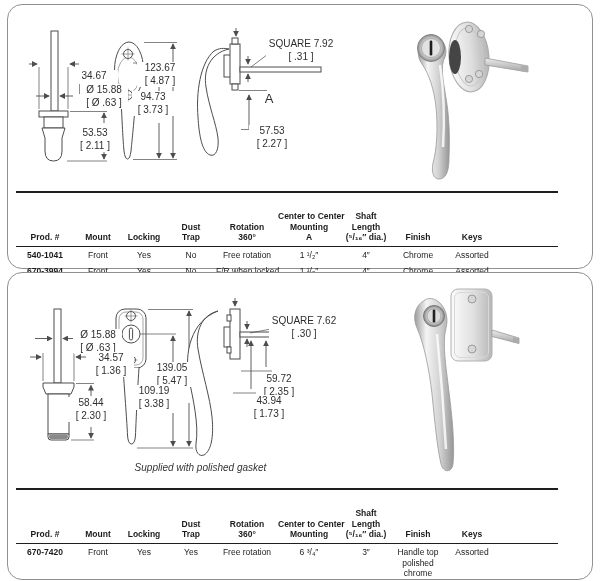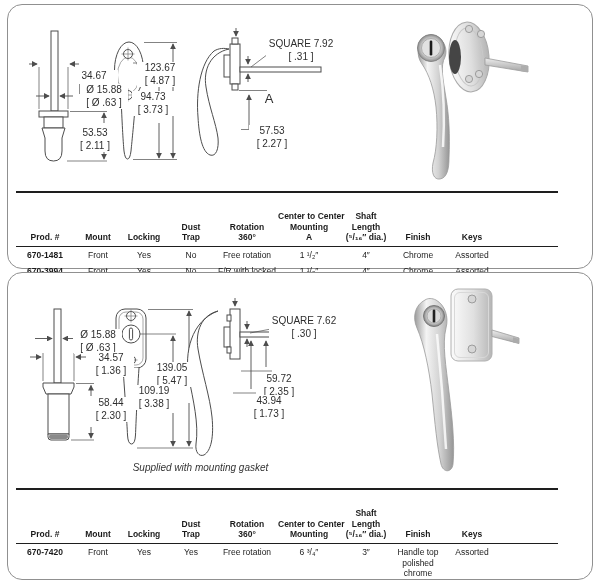--- a/index.html
+++ b/index.html
@@ -183,36 +183,36 @@
 A</th>
           <th>Shaft
 Length
 (⁵/₁₆″ dia.)</th>
           <th>Finish</th>
           <th class="pr">Keys</th>
         </tr>
       </thead>
       <tbody>
         <tr>
-          <td>670-1481</td>
+          <td>540-1041</td>
           <td>Front</td>
           <td>Yes</td>
           <td>No</td>
           <td>Free rotation</td>
           <td>1 ¹/₂″</td>
           <td>4″</td>
           <td>Chrome</td>
           <td class="pr">Assorted</td>
         </tr>
         <tr>
           <td>670-3994</td>
           <td>Front</td>
           <td>Yes</td>
           <td>No</td>
-          <td>F/R with locked</td>
+          <td>F/R when locked</td>
           <td>1 ¹/₂″</td>
           <td>4″</td>
           <td>Chrome</td>
           <td class="pr">Assorted</td>
         </tr>
       </tbody>
     </table>
   </section>
 
   <section class="panel" style="left:7px;top:272px;width:584px;height:306px;">
@@ -278,33 +278,33 @@
       <line class="xl" x1="215" y1="78" x2="246" y2="78"></line>
       <line class="dl" x1="240" y1="74" x2="240" y2="48" marker-end="url(#ar2)"></line>
       <line class="xl" x1="207" y1="100" x2="231" y2="100"></line>
       <line class="dl" x1="225" y1="96" x2="225" y2="48" marker-end="url(#ar2)"></line>
     </svg>
 
     <div class="dim" style="left:66px;top:56px;width:46px;">Ø 15.88
 [ Ø .63 ]</div>
     <div class="dim" style="left:80px;top:79px;width:44px;">34.57
 [ 1.36 ]</div>
-    <div class="dim" style="left:80px;top:124px;width:44px;">58.44
+    <div class="dim" style="left:60px;top:124px;width:44px;">58.44
 [ 2.30 ]</div>
     <div class="dim" style="left:140px;top:89px;width:46px;">139.05
 [ 5.47 ]</div>
     <div class="dim" style="left:123px;top:112px;width:44px;">109.19
 [ 3.38 ]</div>
     <div class="dim" style="left:261px;top:42px;width:68px;">SQUARE 7.62
 [ .30 ]</div>
     <div class="dim" style="left:248px;top:100px;width:44px;">59.72
 [ 2.35 ]</div>
     <div class="dim" style="left:238px;top:122px;width:44px;">43.94
 [ 1.73 ]</div>
-    <div class="caption" style="left:85px;top:189px;width:215px;">Supplied with mounting gasket</div>
+    <div class="caption" style="left:85px;top:189px;width:215px;">Supplied with polished gasket</div>
 
     <svg style="left:393px;top:11px;" width="150" height="195" viewBox="0 0 150 195">
       <defs>
         <linearGradient id="pg2" x1="0" y1="0" x2="1" y2="0">
             <stop offset="0" stop-color="#fbfbfb"></stop>
             <stop offset=".55" stop-color="#e0e0e0"></stop>
             <stop offset="1" stop-color="#b6b6b6"></stop>
           </linearGradient>
         <linearGradient id="hg2" x1="0" y1="0" x2="1" y2="0">
             <stop offset="0" stop-color="#9b9b9b"></stop>

